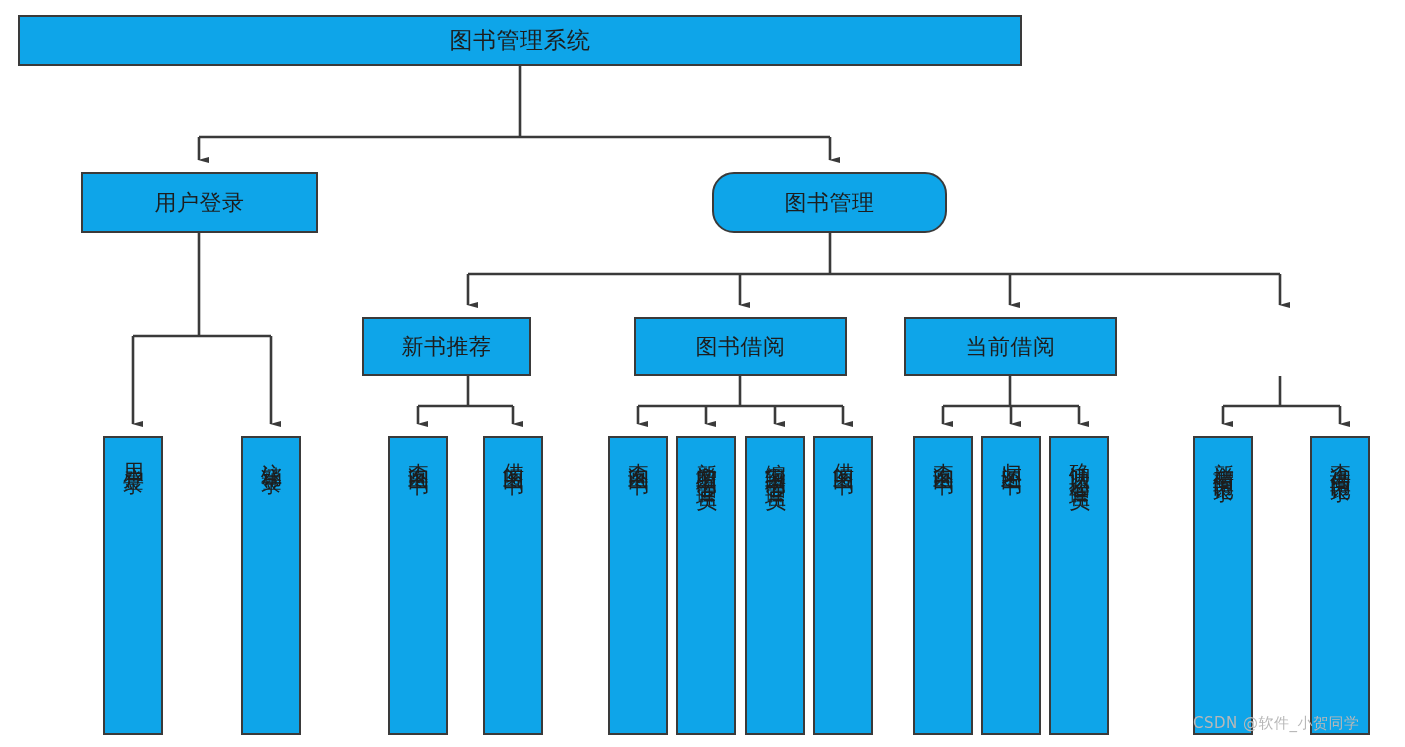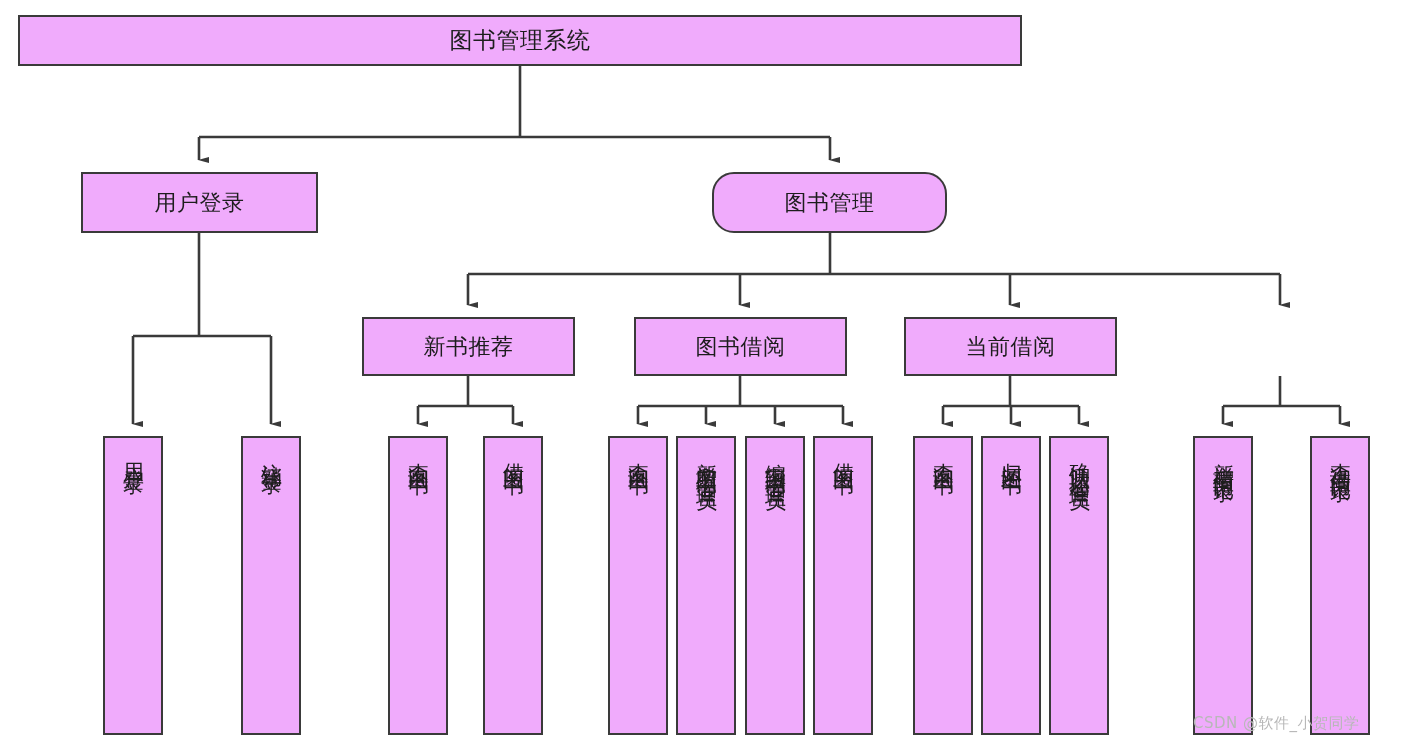--- a/index.html
+++ b/index.html
@@ -22,21 +22,21 @@
     position: absolute;
     left: 0;
     top: 0;
     width: 1405px;
     height: 747px;
     pointer-events: none;
   }
   .node {
     position: absolute;
     box-sizing: border-box;
-    background: #f0abfc;
+    background: #0ea5e9;
     border: 2px solid #3a3a3a;
     display: flex;
     align-items: center;
     justify-content: center;
     color: #1d1d1d;
   }
   .node .lbl {
     display: block;
     text-align: center;
     line-height: 1.18;
@@ -130,21 +130,21 @@
     <span class="lbl">图书管理系统</span>
   </div>
 
   <div class="node horiz" style="left:81px; top:172px; width:237px; height:61px;">
     <span class="lbl">用户登录</span>
   </div>
   <div class="node horiz" style="left:712px; top:172px; width:235px; height:61px;border-radius:22px;">
     <span class="lbl">图书管理</span>
   </div>
 
-  <div class="node horiz" style="left:362px; top:317px; width:213px; height:59px;">
+  <div class="node horiz" style="left:362px; top:317px; width:169px; height:59px;">
     <span class="lbl">新书推荐</span>
   </div>
   <div class="node horiz" style="left:904px; top:317px; width:213px; height:59px;">
     <span class="lbl">当前借阅</span>
   </div>
   <div class="node horiz" style="left:634px; top:317px; width:213px; height:59px;">
     <span class="lbl">图书借阅</span>
   </div>
 
   <div class="node vert" style="left:103px; top:436px; width:60px; height:299px;">

